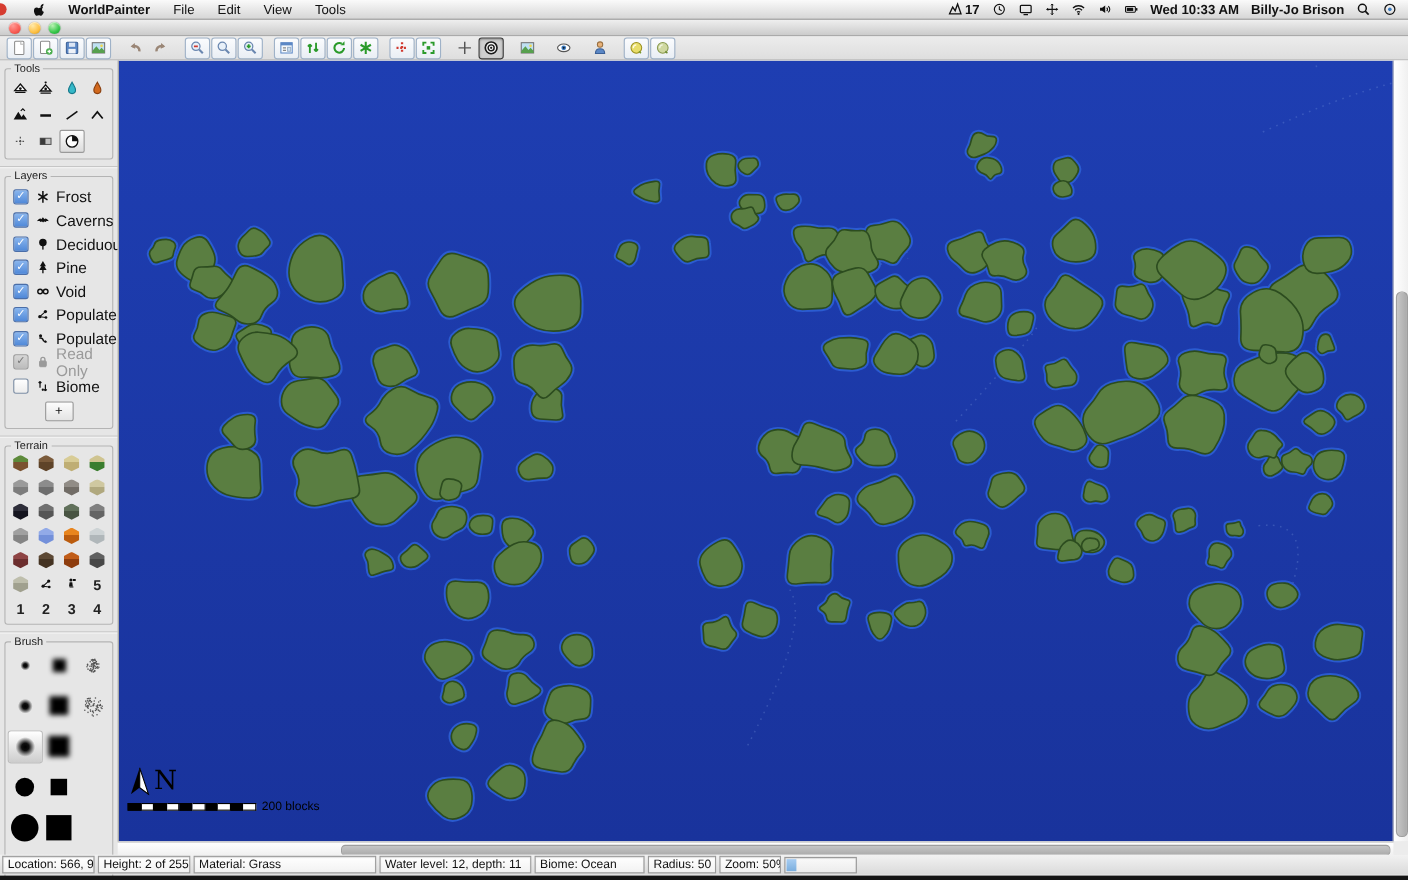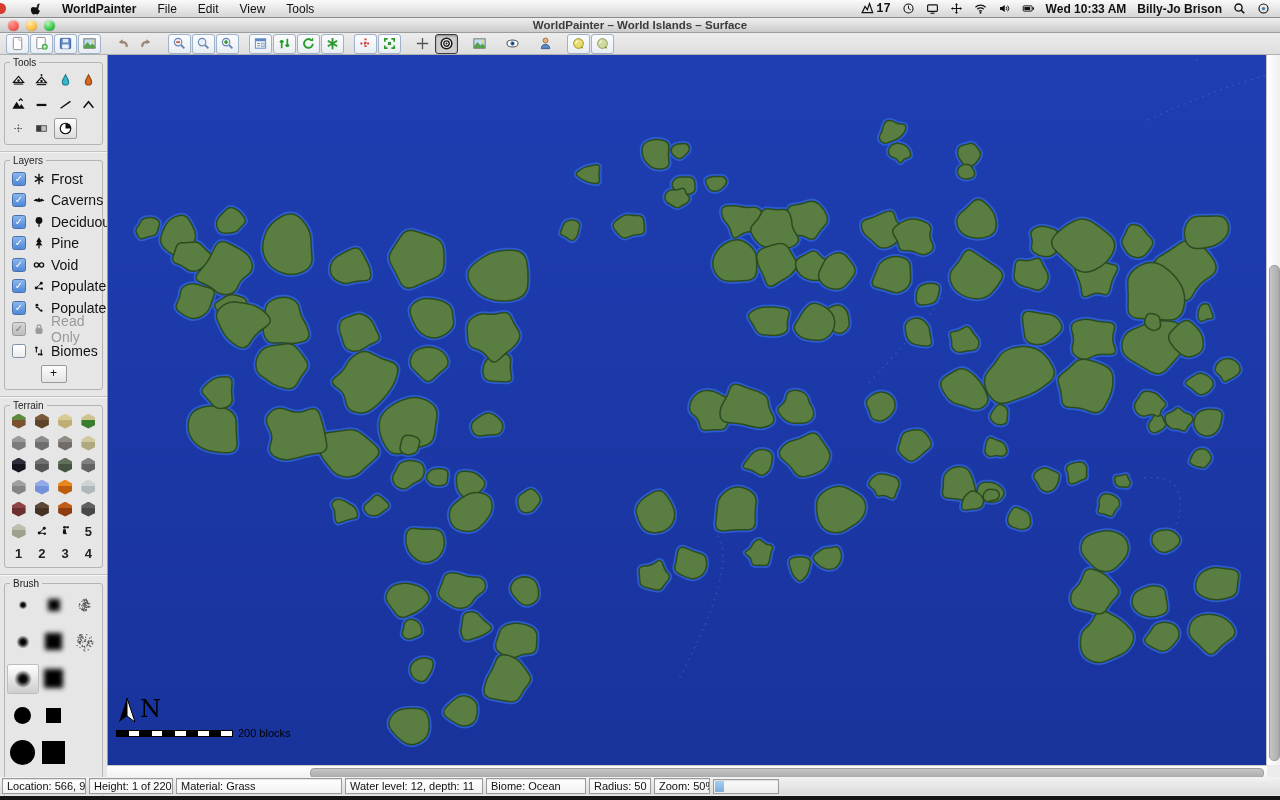--- a/index.html
+++ b/index.html
@@ -7,21 +7,21 @@
   #screen{position:absolute;width:1280px;height:800px;background:#e8e8e8;overflow:hidden;}
 
   
   #menubar{position:absolute;left:0;top:0;width:1280px;height:17px;background:linear-gradient(#fafafa,#d6d6d6);
     border-bottom:1px solid #888;display:flex;align-items:center;font-size:12px;color:#111;}
   #red-sliver{width:6px;height:11px;background:#d63c30;border-radius:0 6px 6px 0;margin-right:24px;}
   #apple-logo{margin-right:18px;display:flex;align-items:center;}
   .menu-item{margin-right:21px;white-space:nowrap;cursor:default;}
   .menu-item.bold{font-weight:bold;}
   #menu-right{margin-left:auto;display:flex;align-items:center;gap:11px;padding-right:10px;font-weight:bold;}
-  #menu-right .mi{display:flex;gap:2px;font-family:Liberation Mono, monospace;}
+  #menu-right .mi{display:flex;gap:2px;}
   #menu-right svg{display:block;}
 
   
   #titlebar{position:absolute;left:0;top:18px;width:1280px;height:14px;background:linear-gradient(#efefef,#cbcbcb);
     border-bottom:1px solid #9c9c9c;display:flex;align-items:center;}
   #traffic{position:absolute;left:8px;top:2px;display:flex;gap:7px;}
   .tl{width:11px;height:11px;border-radius:50%;box-shadow:inset 0 1px 1px rgba(255,255,255,.6), 0 0 1px rgba(0,0,0,.5);}
   .tl.red{background:radial-gradient(circle at 35% 30%,#ff9a94,#f85a52 60%,#c93a33);}
   .tl.yellow{background:radial-gradient(circle at 35% 30%,#ffe9a8,#fdbf42 60%,#c9920f);}
   .tl.green{background:radial-gradient(circle at 35% 30%,#baf2b2,#35c649 60%,#1f9431);}
@@ -185,21 +185,20 @@
         </div>
       </div>
   </div>
 
   <div id="titlebar">
     <div id="traffic">
       <div class="tl red"></div>
       <div class="tl yellow"></div>
       <div class="tl green"></div>
     </div>
-    <div id="window-title">WorldPainter – World Islands – Surface</div>
   </div>
 
   <div id="toolbar">
       <div class="tb-btn boxed">
         <svg width="15" height="15" viewBox="0 0 16 16">
           <rect x="3.5" y="1.5" width="9" height="13" rx="1" fill="#fff" stroke="#8a8a8a"></rect>
           <path d="M9.5 1.5v3h3" fill="none" stroke="#b5b5b5"></path>
         </svg>
       </div>
       <div class="tb-btn boxed">
@@ -508,21 +507,21 @@
           </div>
           <div class="layer-row">
             <div class="cb"></div>
             <div class="layer-icon">
               <svg width="14" height="14" viewBox="0 0 16 16">
                 <path d="M5 3.2v6.6M5 3.2L3.6 4.8M5 3.2l1.4 1.6" stroke="#111" stroke-width="1.3" fill="none"></path>
                 <path d="M10.6 13V6.4m0 6.6l-1.4-1.6m1.4 1.6l1.4-1.6" stroke="#111" stroke-width="1.3" fill="none"></path>
                 <circle cx="7.9" cy="11.8" r="1.2" fill="#111"></circle>
               </svg>
             </div>
-            <span class="layer-label">Biomes</span>
+            <span class="layer-label">Biome</span>
           </div>
         </div>
       <div id="add-layer">+</div>
     </div>
     <div class="sep"></div>
     <div class="panel">
       <span class="legend">Terrain</span>
       <div id="terrain-grid">
           <div class="t-cell">
             <div class="cube" style="background: linear-gradient(rgb(93, 138, 58) 0px, rgb(93, 138, 58) 42%, rgb(122, 82, 48) 42%, rgb(122, 82, 48) 100%);"></div>
@@ -1111,21 +1110,21 @@
         <div id="vthumb"></div>
       </div>
     <div id="hscroll">
         <div id="hthumb"></div>
       </div>
     <div id="scroll-corner"></div>
   </div>
 
   <div id="statusbar">
       <div class="sb-field">Location: 566, 934</div>
-      <div class="sb-field">Height: 1 of 220</div>
+      <div class="sb-field">Height: 2 of 255</div>
       <div class="sb-field">Material: Grass</div>
       <div class="sb-field">Water level: 12, depth: 11</div>
       <div class="sb-field">Biome: Ocean</div>
       <div class="sb-field">Radius: 50</div>
       <div class="sb-field">Zoom: 50%</div>
       <div id="mem-bar">
         <div id="mem-fill" style="width: 14%;"></div>
       </div>
     </div>
   <div id="bottom-strip"></div>

